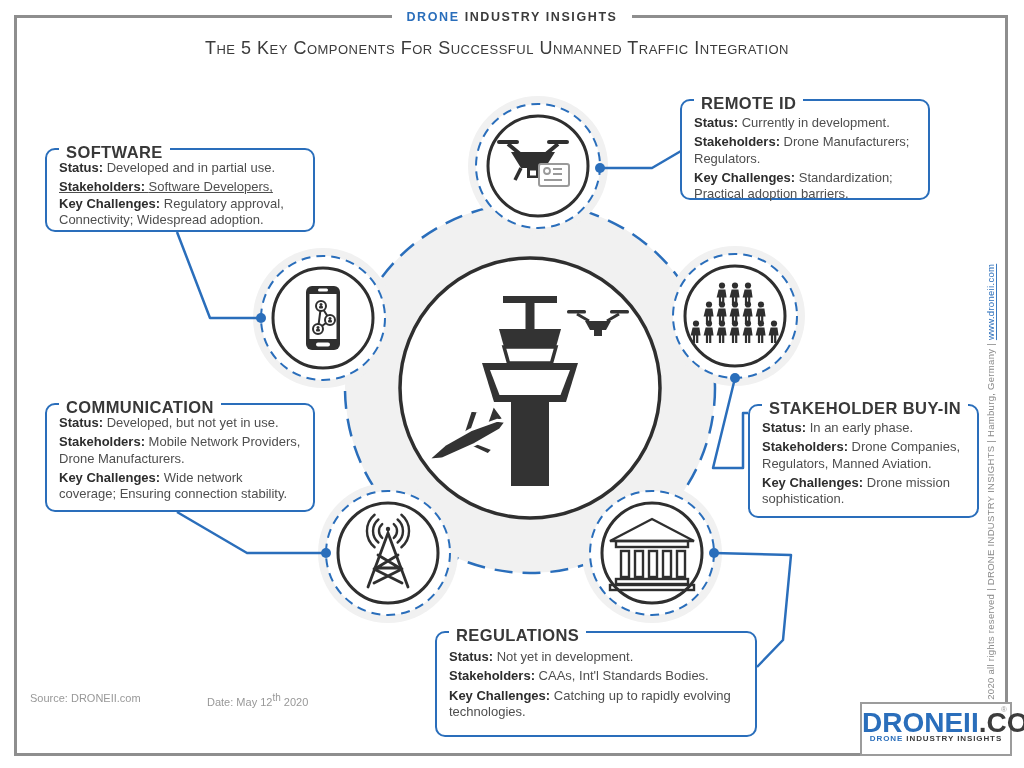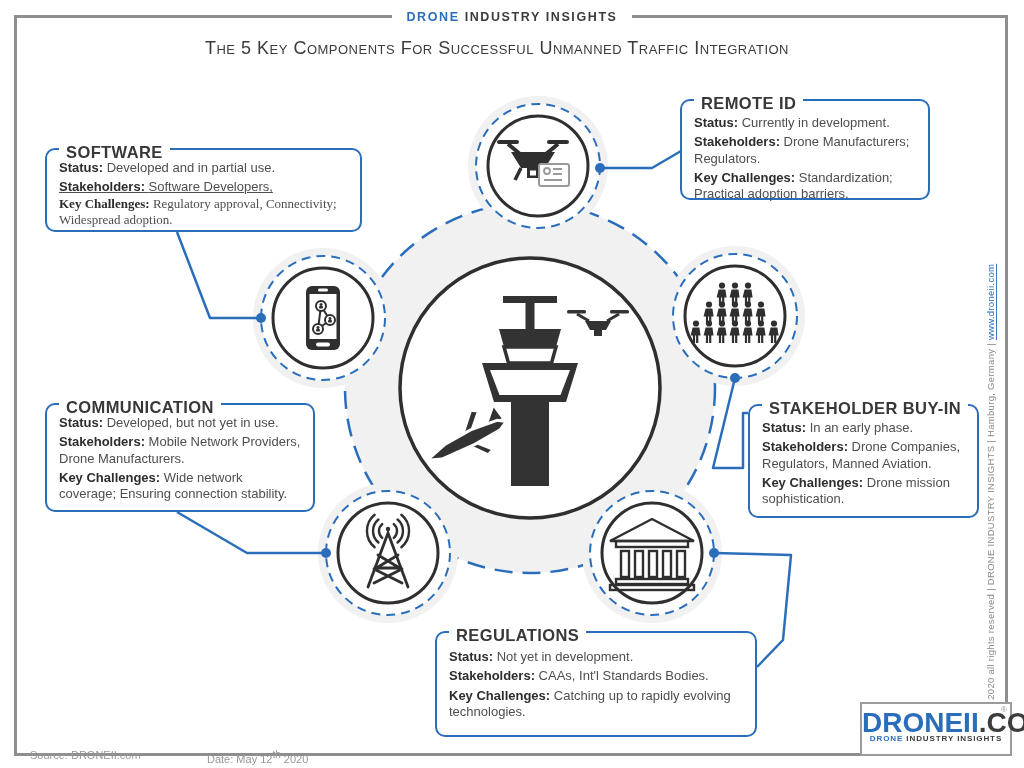--- a/index.html
+++ b/index.html
@@ -18,27 +18,27 @@
          font-size:18px;color:#3b3b3b;font-variant:small-caps;letter-spacing:0.5px;}
   
   #diagram{position:absolute;left:0;top:0;z-index:1;}
   
   .box{position:absolute;border:2px solid #2a6ebb;border-radius:10px;background:#fff;
        box-sizing:border-box;padding:8px 12px 4px;z-index:3;}
   .box h3{position:absolute;top:-11px;left:8px;margin:4px;background:#fff;padding:0 7px;
           font-size:16.5px;font-weight:bold;color:#383838;letter-spacing:0.4px;white-space:nowrap;}
   .entry{margin:2px 0 3px;font-size:13px;line-height:1.25;color:#4e4e4e;}
   .entry .lbl{font-weight:bold;color:#2d2d2d;}
-  #box-software{left:45px;top:148px;width:317px;height:84px;}
+  #box-software{left:45px;top:148px;width:270px;height:84px;}
   #box-remote{left:680px;top:99px;width:250px;height:101px;}
   #box-comm{left:45px;top:403px;width:270px;height:109px;}
   #box-stake{left:748px;top:404px;width:231px;height:114px;}
   #box-reg{left:435px;top:631px;width:322px;height:106px;}
   
-  .footnote{position:absolute;top:749px;font-size:11px;color:#989898;z-index:3;}
+  .footnote{position:absolute;top:692px;font-size:11px;color:#989898;z-index:3;}
   #foot-source{left:30px;}
   #foot-date{left:207px;}
   #foot-date sup{font-size:10px;}
   
   #vcredit{position:absolute;left:985px;top:240px;height:474px;width:18px;z-index:3;
            writing-mode:vertical-rl;transform:rotate(180deg);
            font-size:9.5px;color:#8a8a8a;letter-spacing:0.3px;white-space:nowrap;}
   #vcredit a{color:#2a6ebb;text-decoration:underline;cursor:pointer;}
   
   #logo{position:absolute;left:860px;top:702px;width:152px;height:54px;background:#fff;
@@ -212,21 +212,21 @@
       <circle cx="326" cy="553" r="5"></circle>
       <circle cx="735" cy="378" r="5"></circle>
       <circle cx="714" cy="553" r="5"></circle>
     </g>
   </svg>
 
   <div class="box" id="box-software">
     <h3>SOFTWARE</h3>
     <p class="entry"><span class="lbl">Status:</span> <span>Developed and in partial use.</span></p>
     <p class="entry" style="margin-bottom:0;text-decoration:underline;"><span class="lbl">Stakeholders:</span> <span>Software Developers,</span></p>
-    <p class="entry" style="margin-top:0;font-family:Liberation Serif, serif;"><span class="lbl">Key Challenges:</span> <span>Regulatory approval, Connectivity; Widespread adoption.</span></p>
+    <p class="entry" style="margin-top:0;"><span class="lbl">Key Challenges:</span> <span>Regulatory approval, Connectivity; Widespread adoption.</span></p>
   </div>
 
   <div class="box" id="box-remote">
     <h3>REMOTE ID</h3>
     <p class="entry" style="margin-top:6px;"><span class="lbl">Status:</span> <span>Currently in development.</span></p>
     <p class="entry"><span class="lbl">Stakeholders:</span> <span>Drone Manufacturers; Regulators.</span></p>
     <p class="entry"><span class="lbl">Key Challenges:</span> <span>Standardization; Practical adoption barriers.</span></p>
   </div>
 
   <div class="box" id="box-comm">

